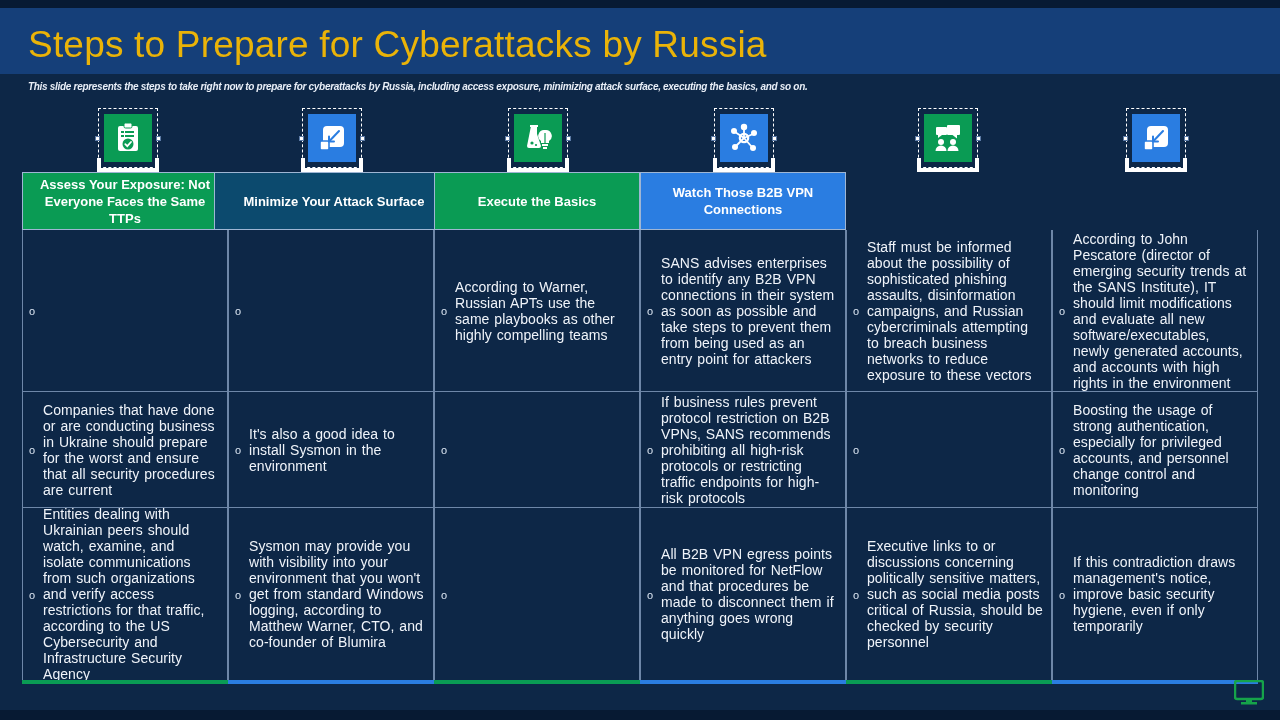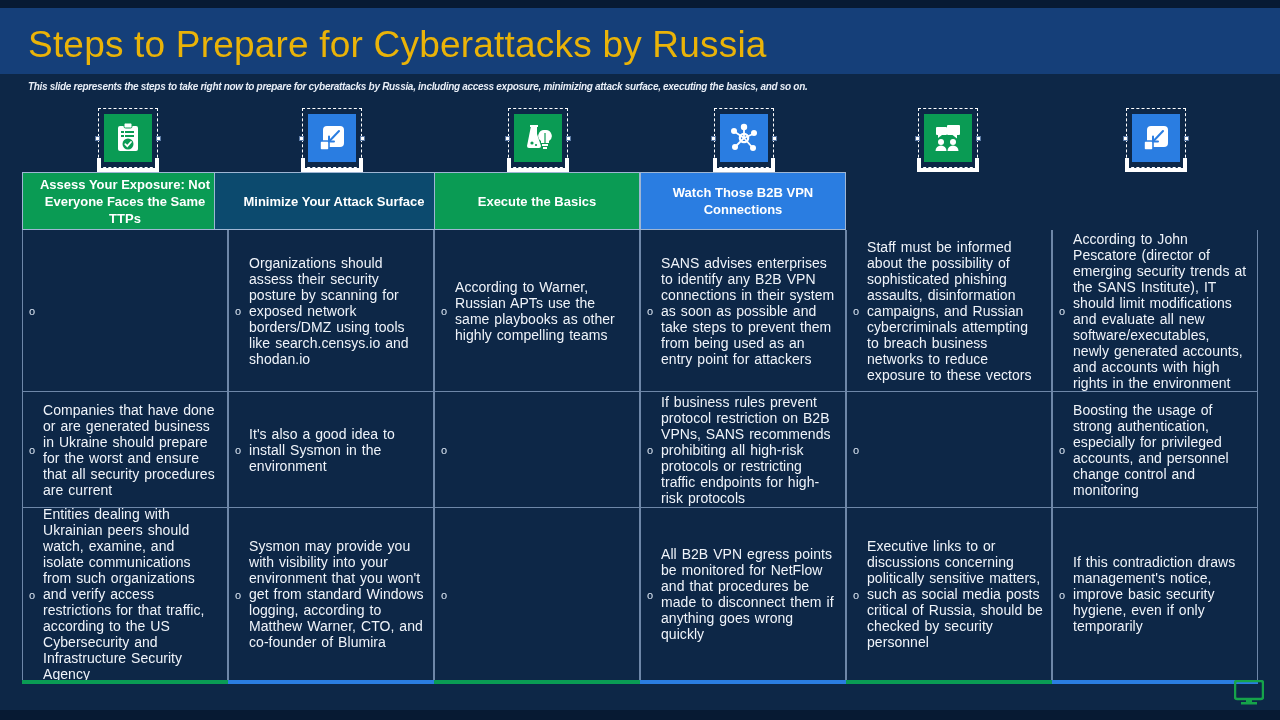--- a/index.html
+++ b/index.html
@@ -222,34 +222,33 @@
 
   <div class="table">
 
     <div class="colhead" style="left:0px;width:206px;background:#0a9b54">Assess Your Exposure: Not Everyone Faces the Same TTPs</div>
     <div class="colbody" style="left:0px;width:206px">
       <div class="cell" style="top:0px;height:162px">
         <span class="bullet">o</span>
       </div>
       <div class="cell" style="top:162px;height:116px">
         <span class="bullet">o</span>
-        <span class="bullettext">Companies that have done or are generated business in Ukraine should prepare for the worst and ensure that all security procedures are current</span>
+        <span class="bullettext">Companies that have done or are conducting business in Ukraine should prepare for the worst and ensure that all security procedures are current</span>
       </div>
       <div class="cell" style="top:278px;height:172px">
         <span class="bullet">o</span>
         <span class="bullettext">Entities dealing with Ukrainian peers should watch, examine, and isolate communications from such organizations and verify access restrictions for that traffic, according to the US Cybersecurity and Infrastructure Security Agency</span>
       </div>
     </div>
     <div class="colfoot" style="left:0px;width:206px;background:#0a9b54"></div>
 
     <div class="colhead" style="left:192px;width:240px;background:#0c4a6e">Minimize Your Attack Surface</div>
     <div class="colbody" style="left:206px;width:206px">
       <div class="cell" style="top:0px;height:162px">
         <span class="bullet">o</span>
-        <span class="bullettext">Organizations should assess their security posture by scanning for exposed network borders/DMZ using tools like search.censys.io and shodan.io</span>
       </div>
       <div class="cell" style="top:162px;height:116px">
         <span class="bullet">o</span>
         <span class="bullettext">It's also a good idea to install Sysmon in the environment</span>
       </div>
       <div class="cell" style="top:278px;height:172px">
         <span class="bullet">o</span>
         <span class="bullettext">Sysmon may provide you with visibility into your environment that you won't get from standard Windows logging, according to Matthew Warner, CTO, and co-founder of Blumira</span>
       </div>
     </div>

